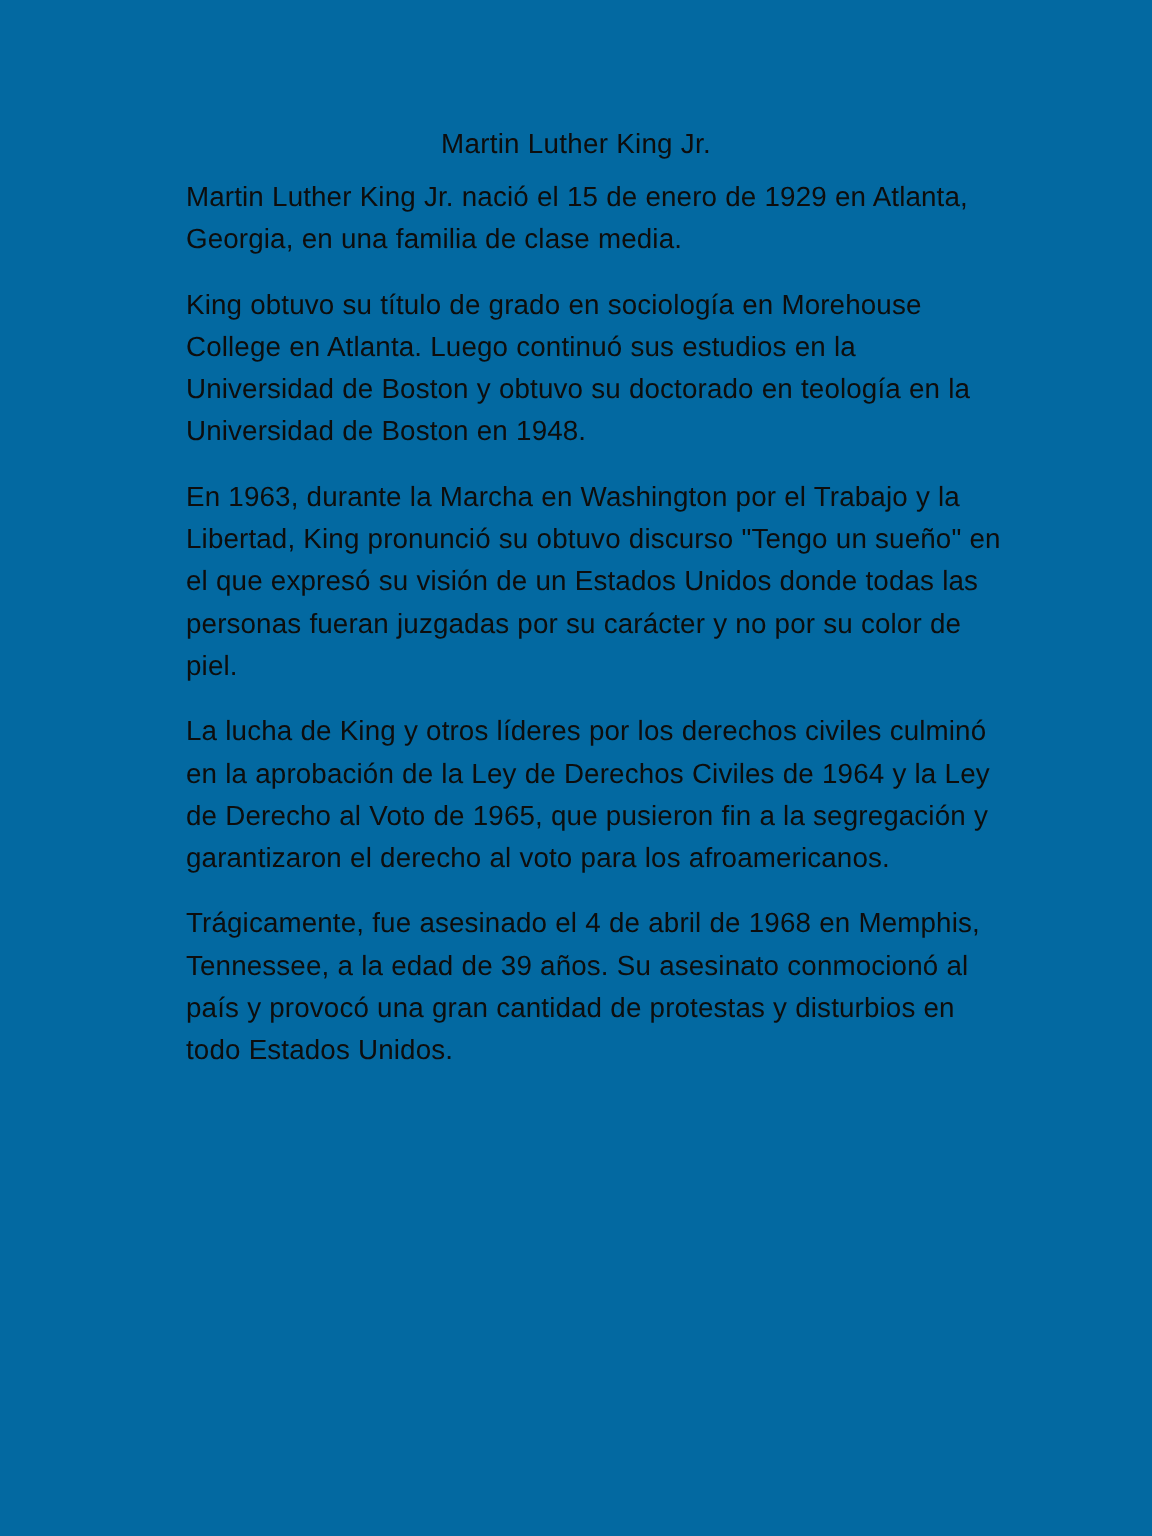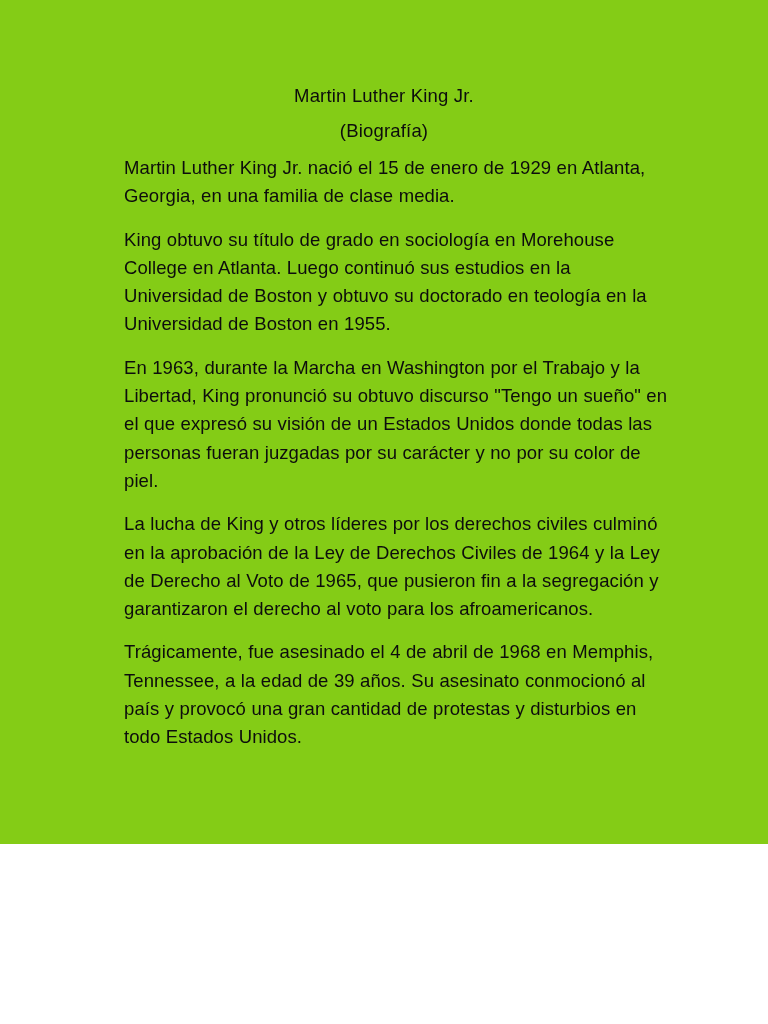--- a/index.html
+++ b/index.html
@@ -12,22 +12,22 @@
     width: 768px;
     height: 1024px;
     overflow: hidden;
     font-family: "Liberation Sans", sans-serif;
     color: #000000;
     -webkit-font-smoothing: antialiased;
   }
   .page {
     position: relative;
     width: 768px;
-    height: 844px;
-    background: #84cc16;
+    height: 1024px;
+    background: #0369a1;
     box-sizing: border-box;
     padding: 82px 110px 0 110px;
   }
   .doc-title,
   .doc-subtitle {
     text-align: center;
     font-size: 18.5px;
     line-height: 28px;
     font-weight: 400;
     color: #0d0d0d;
@@ -55,25 +55,24 @@
     margin-bottom: 0;
   }
 </style>
 </head>
 <body>
 
 <div class="page">
 
   <h1 class="doc-title">Martin Luther King Jr.</h1>
 
-  <h2 class="doc-subtitle">(Biografía)</h2>
 
   <p class="body-text">Martin Luther King Jr. nació el 15 de enero de 1929 en Atlanta, Georgia, en una familia de clase media.</p>
 
-  <p class="body-text">King obtuvo su título de grado en sociología en Morehouse College en Atlanta. Luego continuó sus estudios en la Universidad de Boston y obtuvo su doctorado en teología en la Universidad de Boston en 1955.</p>
+  <p class="body-text">King obtuvo su título de grado en sociología en Morehouse College en Atlanta. Luego continuó sus estudios en la Universidad de Boston y obtuvo su doctorado en teología en la Universidad de Boston en 1948.</p>
 
 
 
   <p class="body-text">En 1963, durante la Marcha en Washington por el Trabajo y la Libertad, King pronunció su obtuvo discurso "Tengo un sueño" en el que expresó su visión de un Estados Unidos donde todas las personas fueran juzgadas por su carácter y no por su color de piel.</p>
 
   <p class="body-text">La lucha de King y otros líderes por los derechos civiles culminó en la aprobación de la Ley de Derechos Civiles de 1964 y la Ley de Derecho al Voto de 1965, que pusieron fin a la segregación y garantizaron el derecho al voto para los afroamericanos.</p>
 
   <p class="body-text">Trágicamente, fue asesinado el 4 de abril de 1968 en Memphis, Tennessee, a la edad de 39 años. Su asesinato conmocionó al país y provocó una gran cantidad de protestas y disturbios en todo Estados Unidos.</p>
 
 </div>

